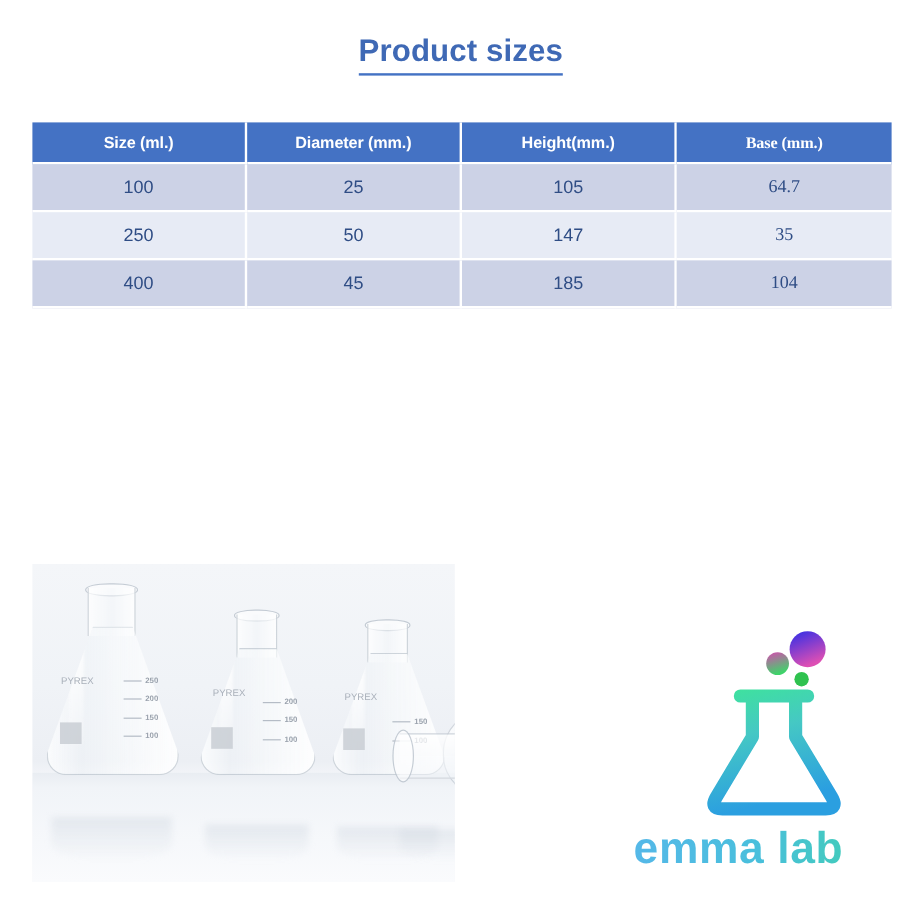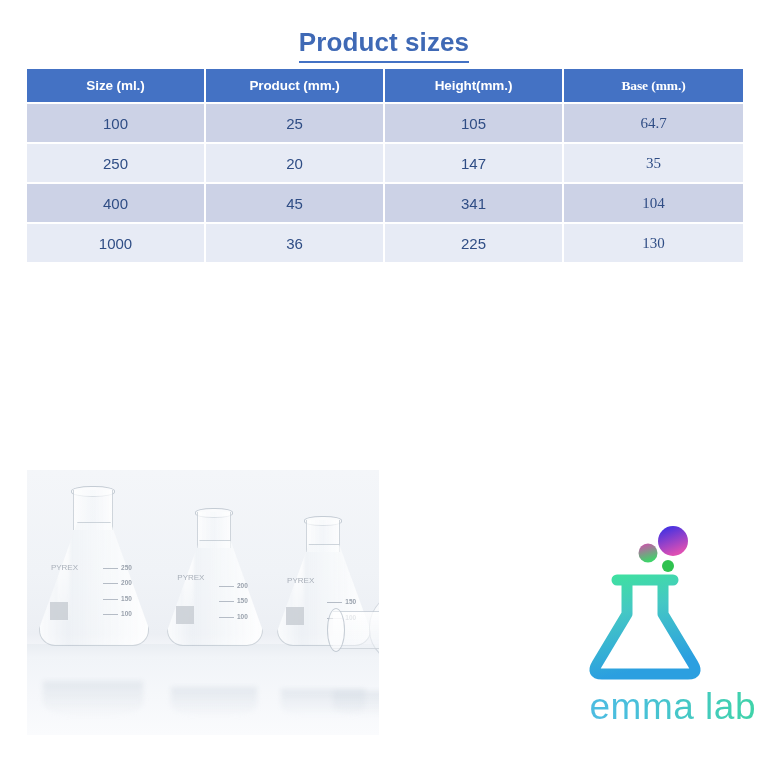--- a/index.html
+++ b/index.html
@@ -31,21 +31,21 @@
     letter-spacing: 0.1px;
     padding-bottom: 3px;
     border-bottom: 2px solid #4472c4;
     line-height: 1.15;
   }
 
   
   #sizes-table {
     position: absolute;
     left: 27px;
-    top: 69px;
+    top: 102px;
     width: 716px;
     border-collapse: separate;
     border-spacing: 0;
     table-layout: fixed;
   }
   #sizes-table th, #sizes-table td {
     text-align: center;
     vertical-align: middle;
     padding: 0;
     border-right: 2px solid #ffffff;
@@ -246,71 +246,65 @@
   #logo-flask-svg {
     position: absolute;
     left: 57px;
     top: 8px;
   }
   #logo-text {
     position: absolute;
     left: 0;
     top: 186px;
     width: 228px;
-    text-align: right;
+    text-align: left;
     font-size: 37px;
-    font-weight: normal;
+    font-weight: bold;
     letter-spacing: 0.5px;
     background: linear-gradient(to right, #55b8e8 0%, #49bfdc 45%, #3fd3a8 100%);
     -webkit-background-clip: text;
     background-clip: text;
     color: transparent;
     -webkit-text-fill-color: transparent;
   }
 </style>
 </head>
 <body>
 
 <div id="page-title-wrap">
   <span id="page-title">Product sizes</span>
 </div>
 
 <table id="sizes-table">
   <thead>
     <tr>
       <th>Size (ml.)</th>
-      <th>Product (mm.)</th>
+      <th>Diameter (mm.)</th>
       <th>Height(mm.)</th>
       <th>Base (mm.)</th>
     </tr>
   </thead>
   <tbody>
     <tr class="row-alt-a">
       <td>100</td>
       <td>25</td>
       <td>105</td>
       <td>64.7</td>
     </tr>
     <tr class="row-alt-b">
       <td>250</td>
-      <td>20</td>
+      <td>50</td>
       <td>147</td>
       <td>35</td>
     </tr>
     <tr class="row-alt-a">
       <td>400</td>
       <td>45</td>
-      <td>341</td>
+      <td>185</td>
       <td>104</td>
-    </tr>
-    <tr class="row-alt-b">
-      <td>1000</td>
-      <td>36</td>
-      <td>225</td>
-      <td>130</td>
     </tr>
   </tbody>
 </table>
 
 <div id="product-photo">
   <div id="photo-surface"></div>
 
   <div class="flask" style="left:12px; width:108px; height:160px;">
     <div class="rim" style="top:0; width:42px; height:9px;"></div>
     <div class="neck" style="top:4px; width:38px; height:40px;"></div>

